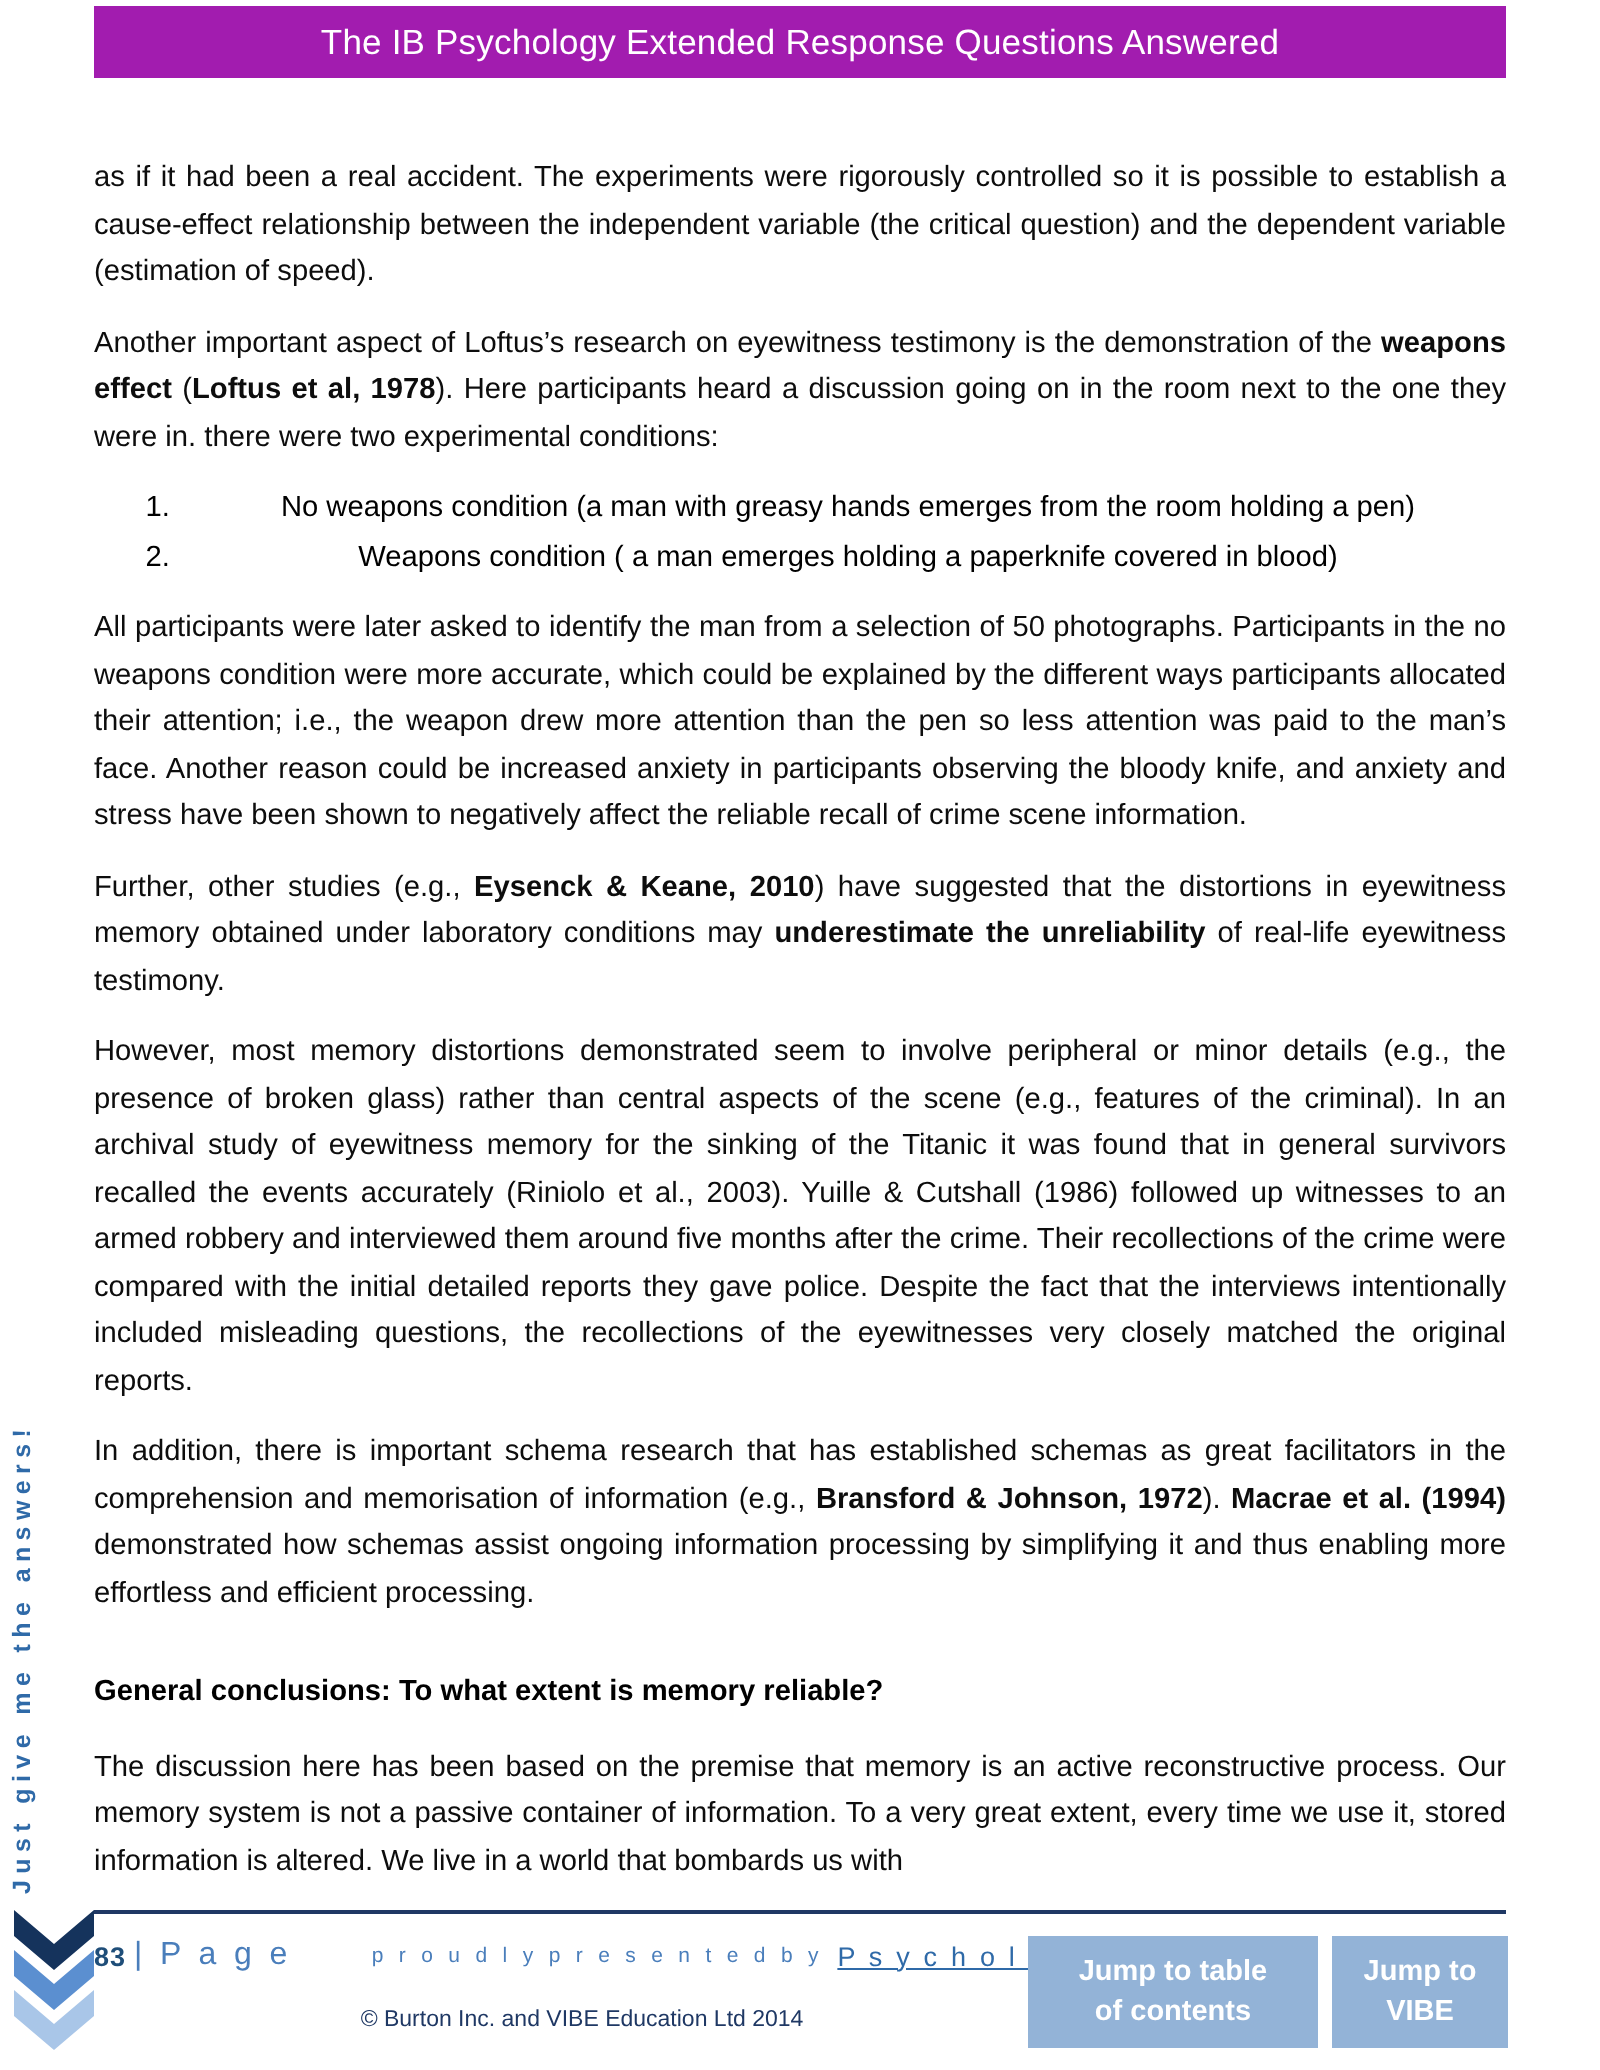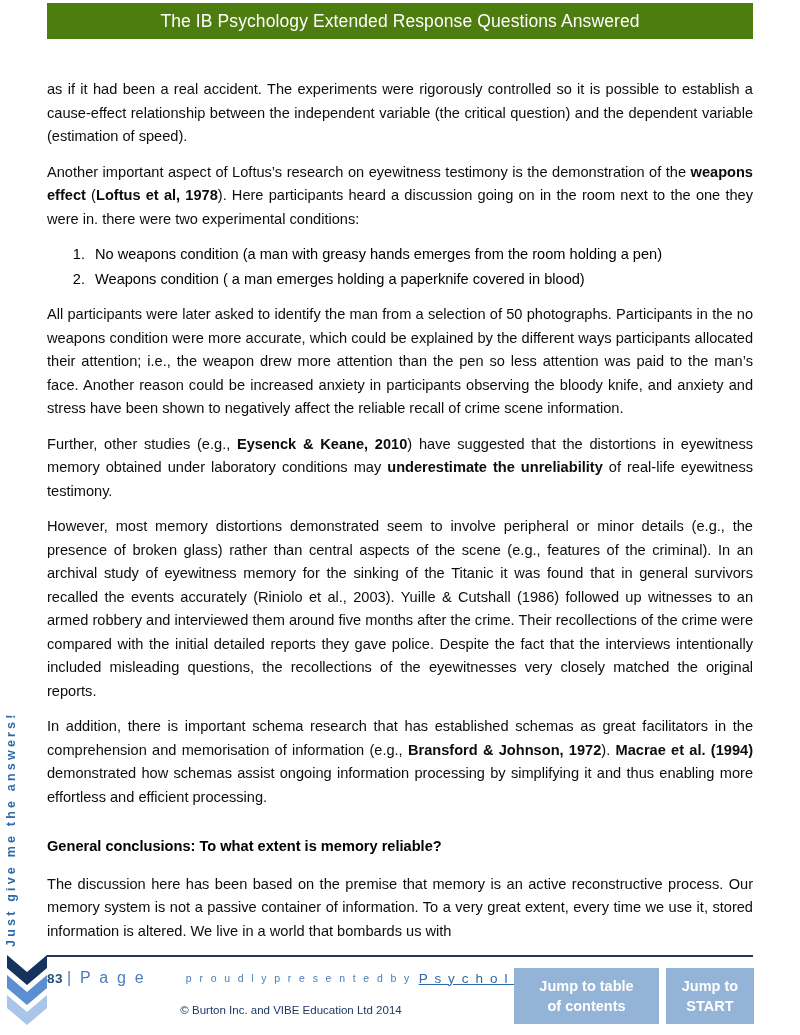--- a/index.html
+++ b/index.html
@@ -16,21 +16,21 @@
     overflow: hidden;
   }
 
   
   .header-band {
     position: absolute;
     left: 47px;
     top: 3px;
     width: 706px;
     height: 36px;
-    background: #4d7c0f;
+    background: #a21caf;
     display: flex;
     align-items: center;
     justify-content: center;
   }
   .header-title {
     color: #ffffff;
     font-size: 17.5px;
     letter-spacing: 0.1px;
     white-space: nowrap;
     font-weight: 400;
@@ -88,20 +88,21 @@
 
   ol.conditions {
     margin: 2px 0 12px 0;
     padding-left: 42px;
     font-size: 14.6px;
     line-height: 23.5px;
   }
   ol.conditions li {
     margin: 0 0 1px 0;
     padding-left: 6px;
+    text-align: center;
   }
 
   h3.section-heading {
     margin: 26px 0 14px 0;
     font-size: 14.6px;
     line-height: 23.5px;
     font-weight: bold;
     color: #000;
   }
 
@@ -255,15 +256,15 @@
 
 <div class="copyright">© Burton Inc. and VIBE Education Ltd 2014</div>
 
 <div class="jump-buttons">
   <button class="jump-btn toc">
     <span>Jump to table</span>
     <span>of contents</span>
   </button>
   <button class="jump-btn start">
     <span>Jump to</span>
-    <span>START</span>
+    <span>VIBE</span>
   </button>
 </div>
 
 </body></html>

